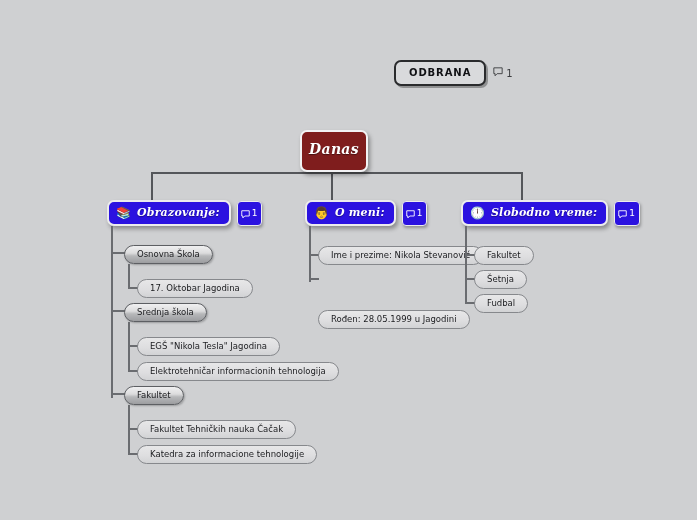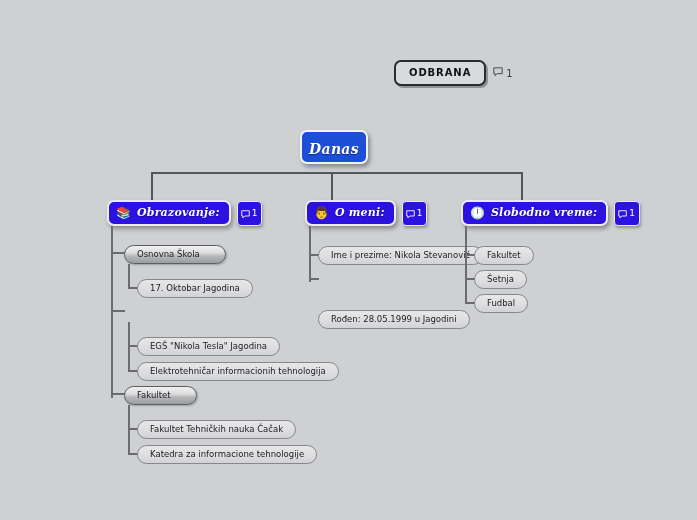--- a/index.html
+++ b/index.html
@@ -60,26 +60,26 @@
     color: #3c3d40;
   }
   .cmt-plain .bubble { display: block; }
 
   
   #root-node {
     position: absolute;
     left: 300px;
     top: 130px;
     width: 64px;
-    background: #1d4ed8;
+    background: #7f1d1d;
     border: 2px solid #f2f2f4;
     border-radius: 7px;
     box-shadow: 2px 3px 4px rgba(0,0,0,0.35);
     text-align: center;
-    padding: 7px 0 4px 0;
+    padding: 7px 0 12px 0;
   }
   #root-node .root-label {
     font-family: "DejaVu Serif", serif;
     font-weight: bold;
     font-style: italic;
     font-size: 14px;
     color: #ffffff;
     letter-spacing: 0.3px;
     text-shadow: 0 1px 1px rgba(0,0,0,0.45);
   }
@@ -132,21 +132,21 @@
     font-family: "DejaVu Sans", sans-serif;
     line-height: 1;
   }
 
   
   .pill2 {
     position: absolute;
     background: linear-gradient(to bottom, #f0f0f1 0%, #dcdcdd 42%, #b7b8ba 58%, #9c9da0 100%);
     border: 1px solid #5d5f63;
     border-radius: 11px;
-    padding: 3px 25px 3px 12px;
+    padding: 3px 12px 3px 12px;
     font-size: 8.5px;
     color: #1b1c1f;
     white-space: nowrap;
     box-shadow: 1px 1px 2px rgba(0,0,0,0.25);
     line-height: 1.3;
   }
 
   
   .pill3 {
     position: absolute;
@@ -208,20 +208,21 @@
   <div class="conn h thin" style="left:111px; top:252px; width:14px;"></div>
   <div class="conn h thin" style="left:111px; top:310px; width:14px;"></div>
   <div class="conn h thin" style="left:111px; top:393px; width:14px;"></div>
 
   <div class="pill2" style="left:124px; top:245px;">Osnovna Škola</div>
 
   <div class="conn v thin" style="left:128px; top:264px; height:23px;"></div>
   <div class="conn h thin" style="left:128px; top:287px; width:10px;"></div>
   <div class="pill3" style="left:137px; top:279px;">17. Oktobar Jagodina</div>
 
+  <div class="pill2" style="left:124px; top:303px;">Srednja škola</div>
 
   <div class="conn v thin" style="left:128px; top:322px; height:48px;"></div>
   <div class="conn h thin" style="left:128px; top:345px; width:10px;"></div>
   <div class="conn h thin" style="left:128px; top:370px; width:10px;"></div>
   <div class="pill3" style="left:137px; top:337px;">EGŠ "Nikola Tesla" Jagodina</div>
   <div class="pill3" style="left:137px; top:362px;">Elektrotehničar informacionih tehnologija</div>
 
   <div class="pill2" style="left:124px; top:386px;">Fakultet</div>
 
   <div class="conn v thin" style="left:128px; top:405px; height:48px;"></div>

